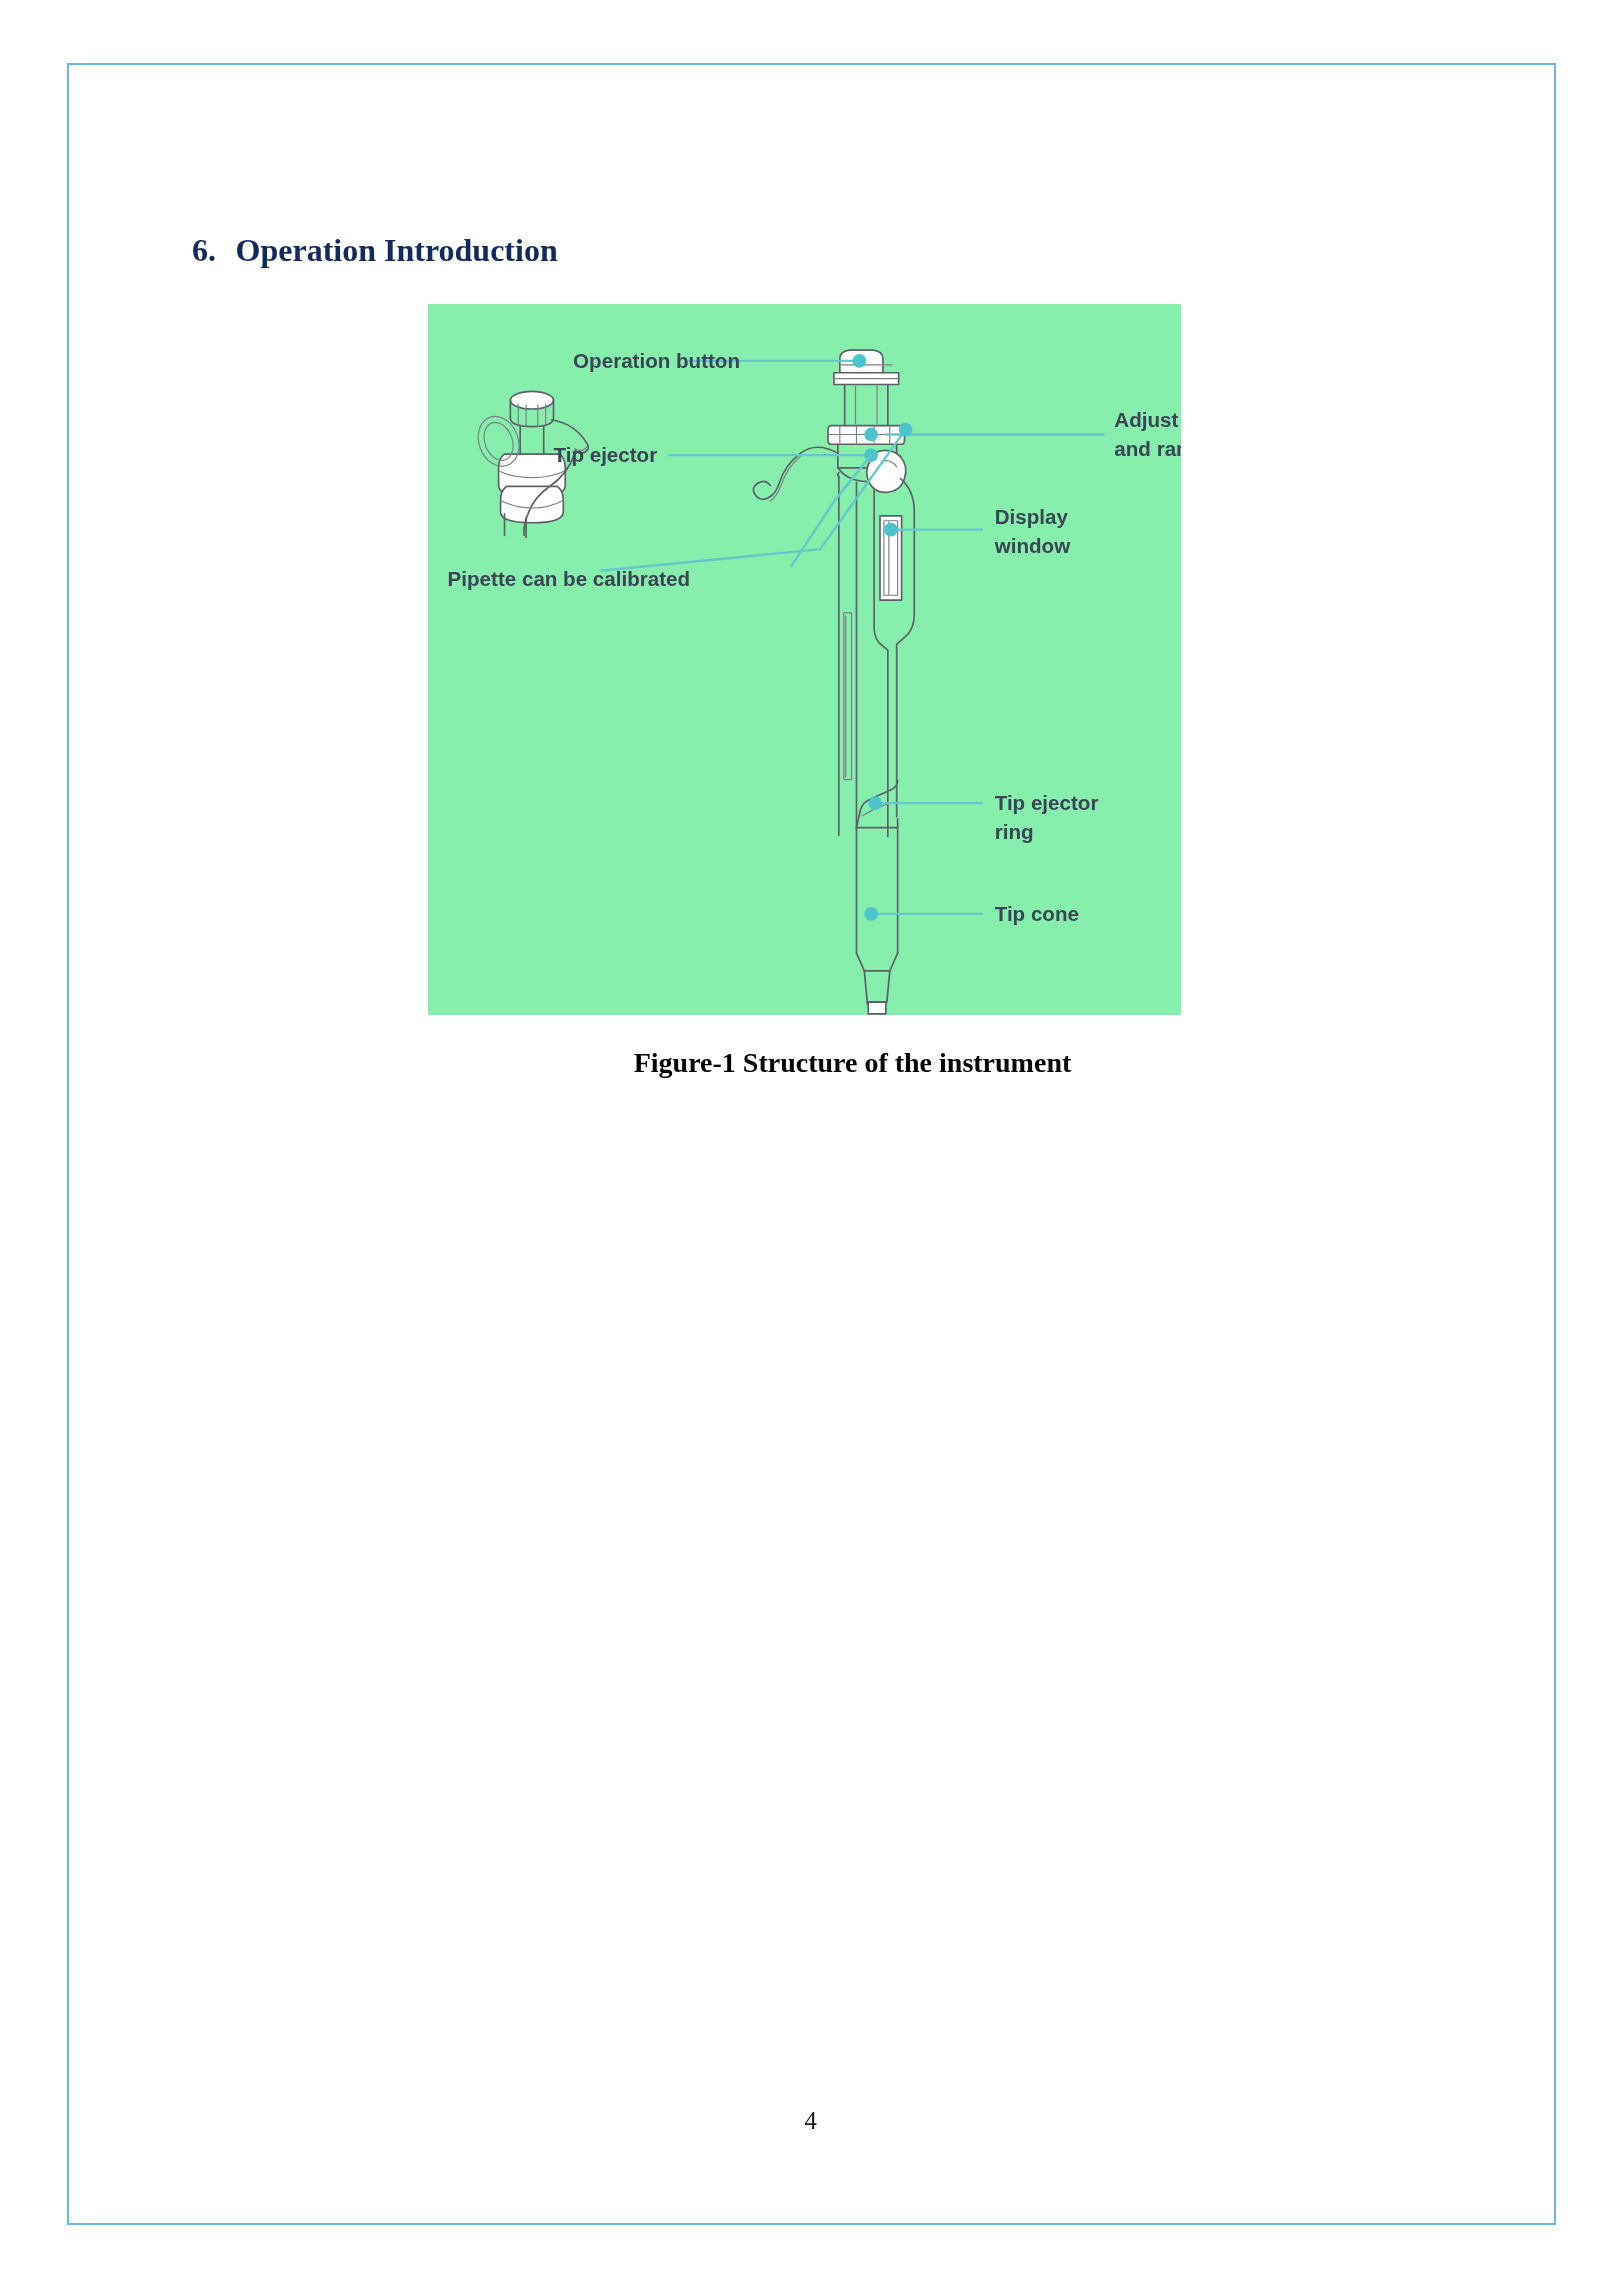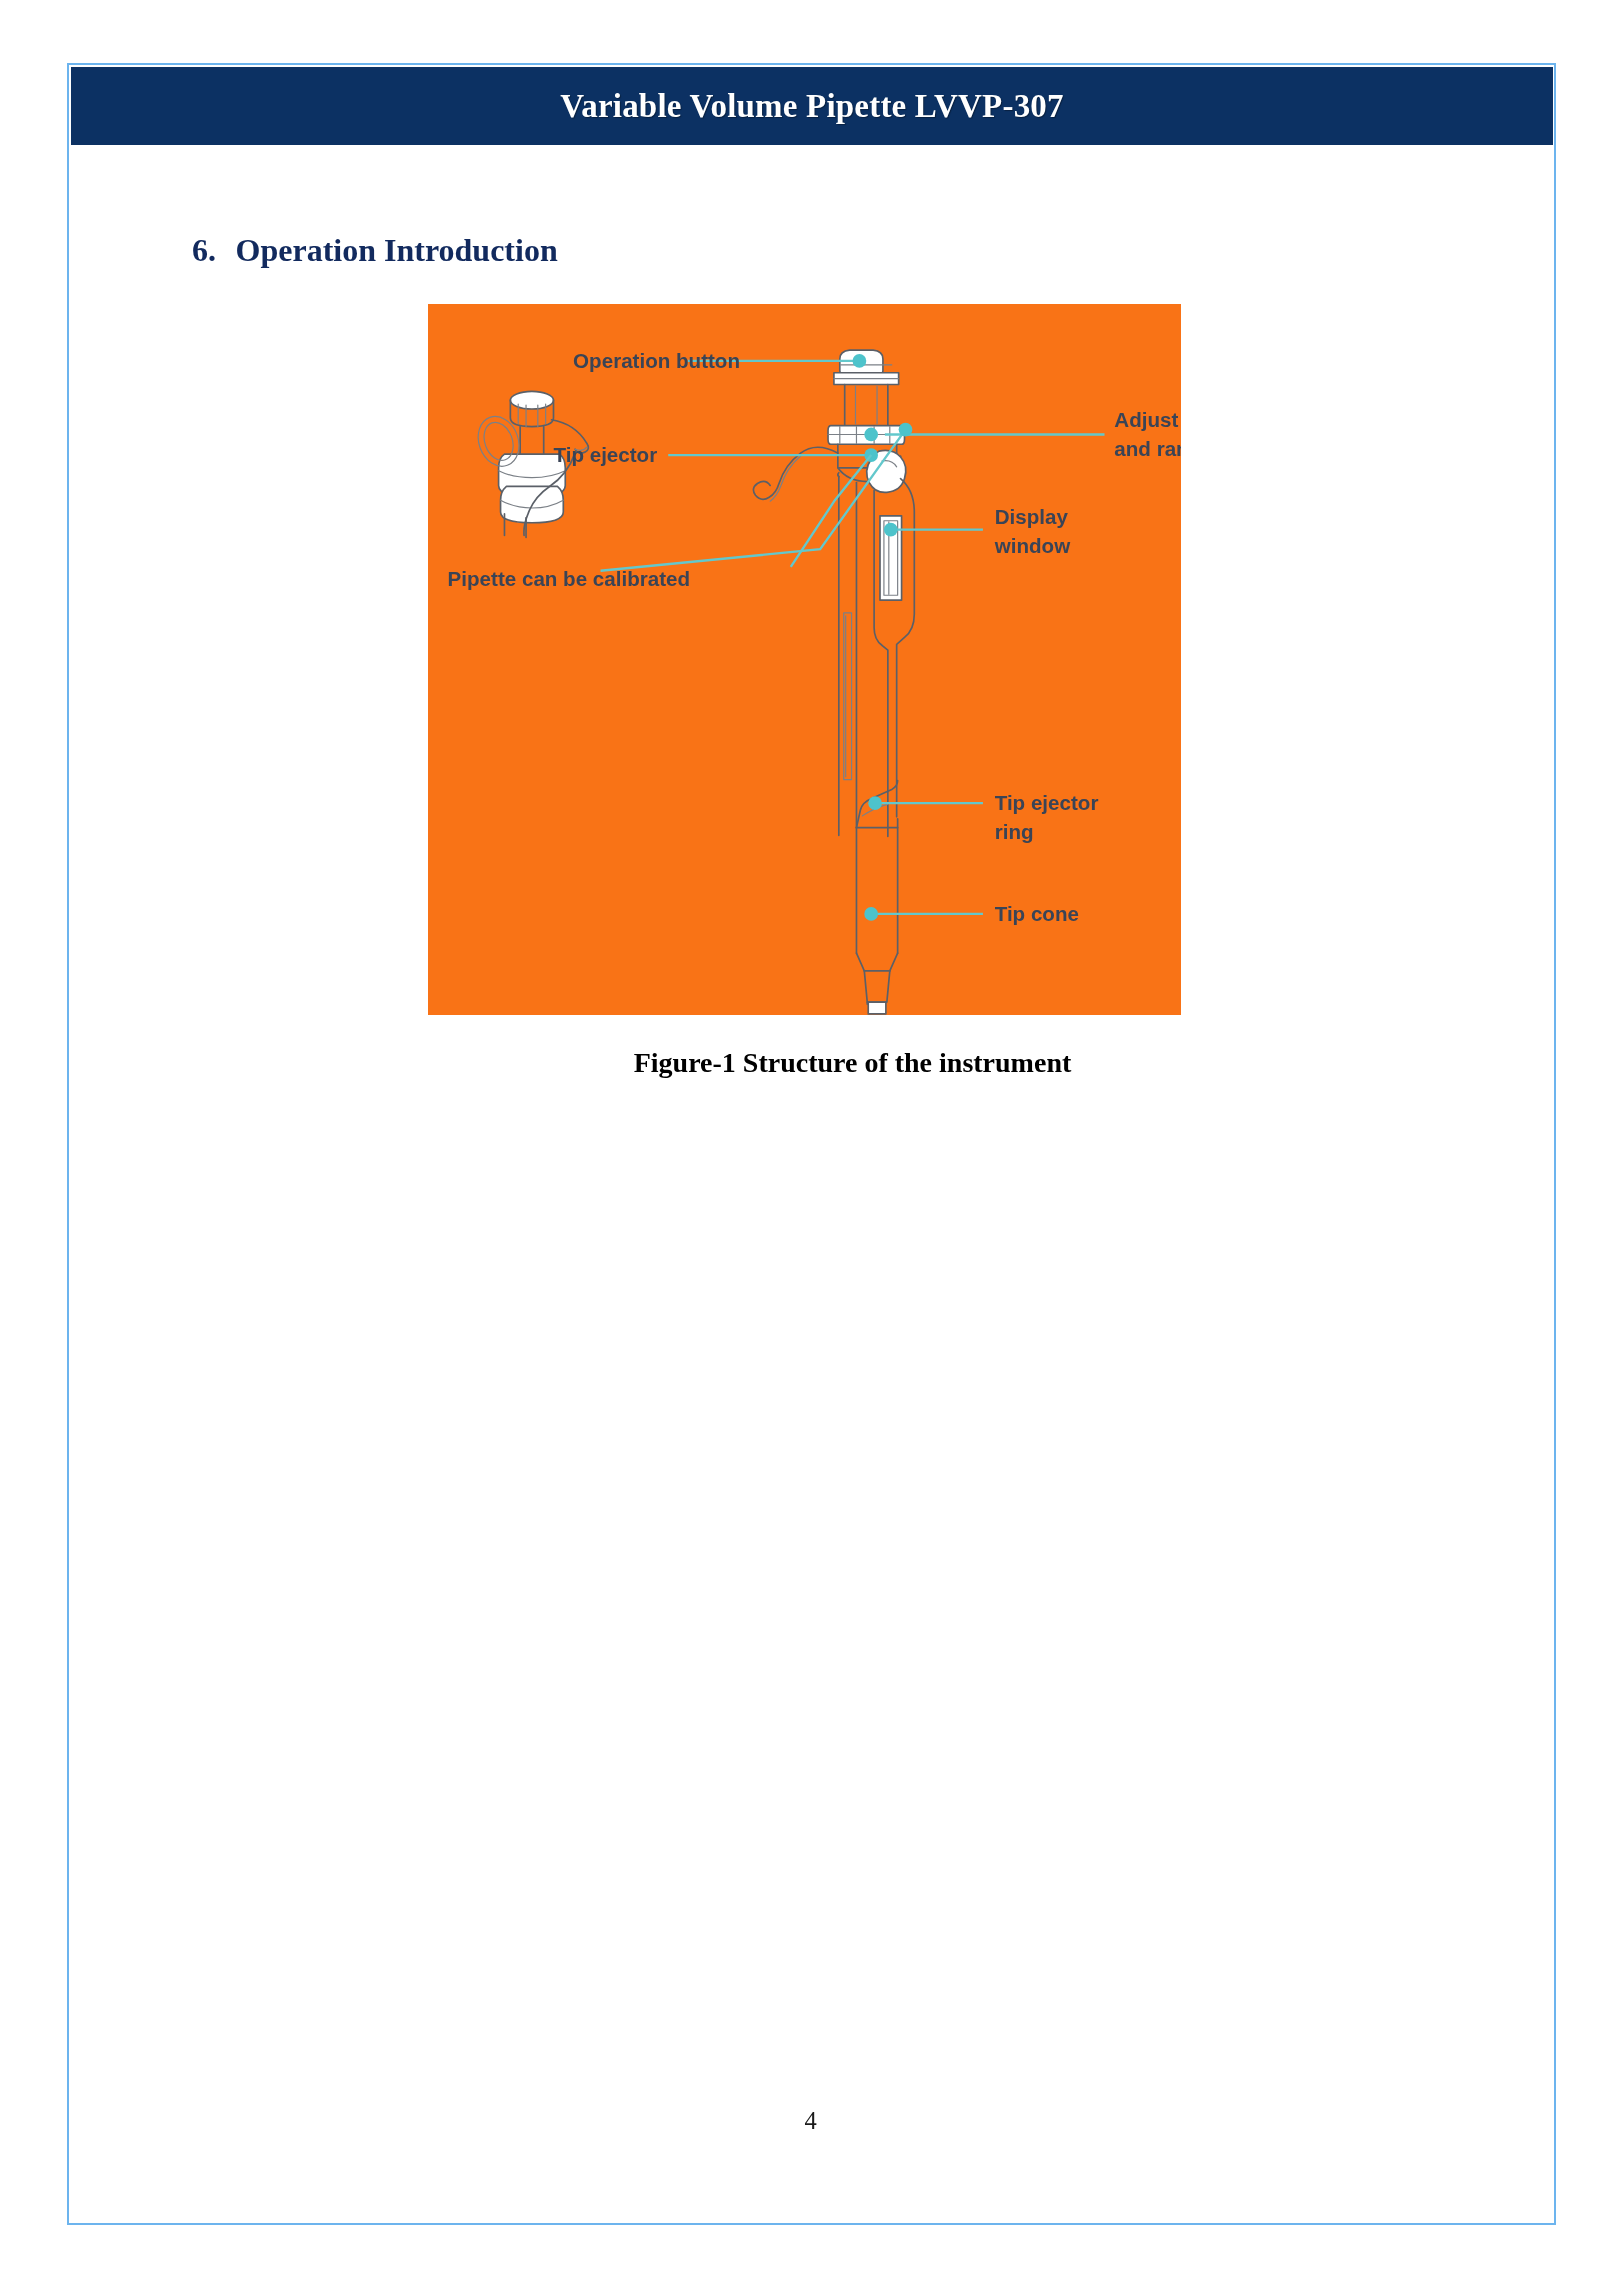--- a/index.html
+++ b/index.html
@@ -71,21 +71,21 @@
   }
   #section-heading .num { margin-right: 19.6px; }
 
   
   #figure-block {
     position: absolute;
     left: 428px;
     top: 304px;
     width: 753px;
     height: 711px;
-    background: #f97316;
+    background: #86efac;
   }
   #figure-svg { display: block; width: 753px; height: 711px; }
 
   #figure-caption {
     position: absolute;
     left: 0;
     top: 1047px;
     width: 1621px;
     text-align: center;
     font-family: "Liberation Serif", serif;
@@ -120,23 +120,20 @@
   .ink-thin { stroke: #7b8087; fill: none; stroke-width: 1.2; stroke-linejoin: round; stroke-linecap: round; }
   .ink-fill { stroke: #5b6068; fill: #ffffff; stroke-width: 1.7; stroke-linejoin: round; stroke-linecap: round; }
 </style>
 </head>
 <body>
 
 <div id="page">
 
   <div id="page-border"></div>
 
-  <div id="header-bar">
-    <div id="header-title">Variable Volume Pipette LVVP-307</div>
-  </div>
 
   <div id="section-heading">
     <span class="num">6.</span><span>Operation Introduction</span>
   </div>
 
   <div id="figure-block">
     <svg id="figure-svg" viewBox="0 0 768 725" xmlns="http://www.w3.org/2000/svg">
 
       <g>
 

